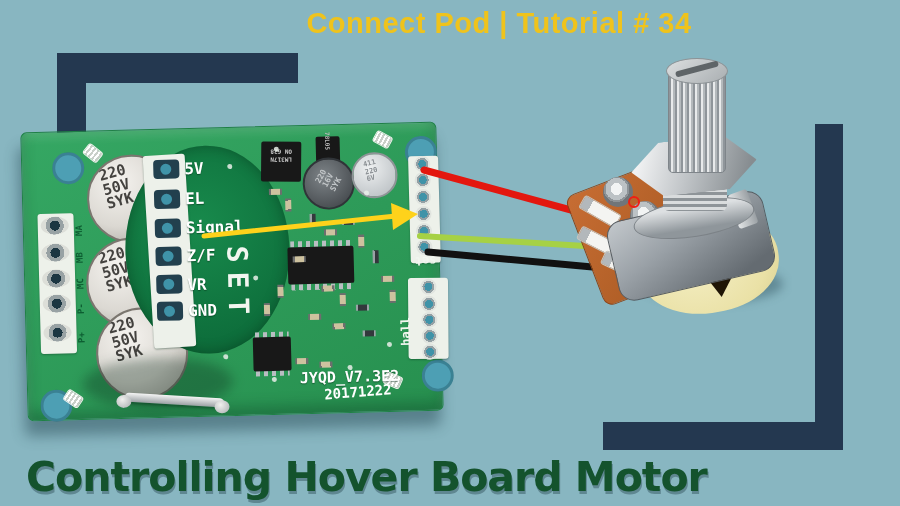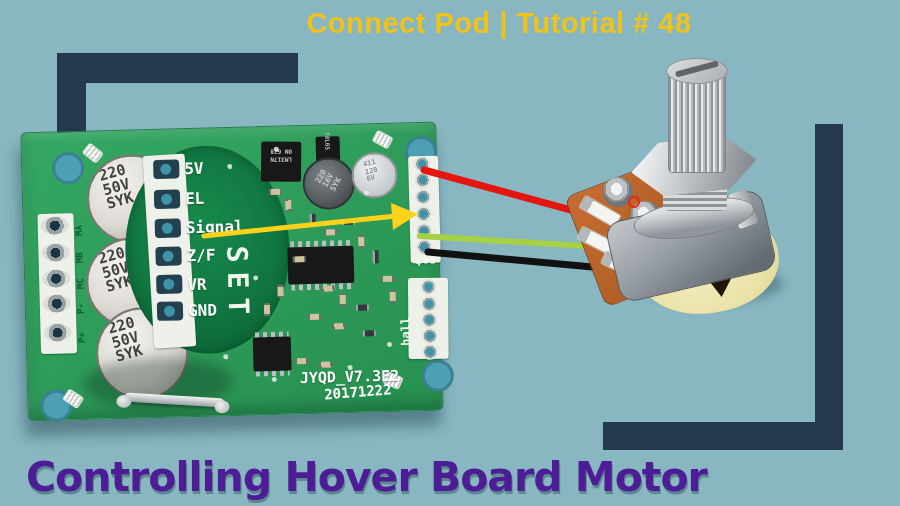--- a/index.html
+++ b/index.html
@@ -5,21 +5,21 @@
   html,body{margin:0;padding:0;}
   #canvas{position:relative;width:900px;height:506px;background:#88b6c1;overflow:hidden;
           font-family:"Liberation Sans",sans-serif;}
   .abs{position:absolute;}
   .navy{background:#243850;}
   
   #title{left:499px;top:7px;transform:translateX(-50%);white-space:nowrap;
          font:bold 29px "Liberation Sans",sans-serif;color:#efc31c;letter-spacing:0.5px;}
   
   #caption{left:26px;top:453px;white-space:nowrap;
-           font:800 41px "DejaVu Sans",sans-serif;color:#4c1d95;letter-spacing:-1px;
+           font:800 41px "DejaVu Sans",sans-serif;color:#14532d;letter-spacing:-1px;
            text-shadow:1px 3px 0 rgba(68,104,114,.6);}
   
   #board{left:24px;top:127px;width:414px;height:287px;border-radius:6px;
          transform:rotate(-1.5deg);
          background:linear-gradient(150deg,#35a763 0%,#2d9a58 55%,#27904f 100%);
          border:1px solid #1f8046;
          box-shadow:-3px 15px 14px rgba(32,64,76,.45), inset 0 -8px 14px rgba(8,48,28,.3), inset 0 5px 10px rgba(255,255,255,.14);}
   .mhole{width:26px;height:26px;border-radius:50%;background:#4d9fb4;border:3px solid rgba(18,60,72,.3);}
   .screwicon{width:16px;height:11px;border-radius:3px;border:1px solid #f2f2ee;
              background:repeating-linear-gradient(90deg,#ffffff 0 2px,#c9cfc9 2px 4px);}
@@ -64,21 +64,21 @@
 </head>
 <body>
 
 <div id="canvas">
 
   <div class="abs navy" style="left:57px;top:53px;width:241px;height:30px;"></div>
   <div class="abs navy" style="left:57px;top:53px;width:29px;height:82px;"></div>
   <div class="abs navy" style="left:815px;top:124px;width:28px;height:326px;"></div>
   <div class="abs navy" style="left:603px;top:422px;width:240px;height:28px;"></div>
 
-  <div id="title" class="abs">Connect Pod | Tutorial # 48</div>
+  <div id="title" class="abs">Connect Pod | Tutorial # 34</div>
   <div id="caption" class="abs">Controlling Hover Board Motor</div>
 
   <div id="board" class="abs">
 
     <div class="abs mhole" style="left:30px;top:20px;"></div>
     <div class="abs mhole" style="left:383px;top:13px;"></div>
     <div class="abs mhole" style="left:394px;top:237px;"></div>
     <div class="abs mhole" style="left:12px;top:257px;"></div>
     <div class="abs screwicon" style="left:62px;top:15px;transform:rotate(40deg);"></div>
     <div class="abs screwicon" style="left:352px;top:9px;transform:rotate(30deg);"></div>

